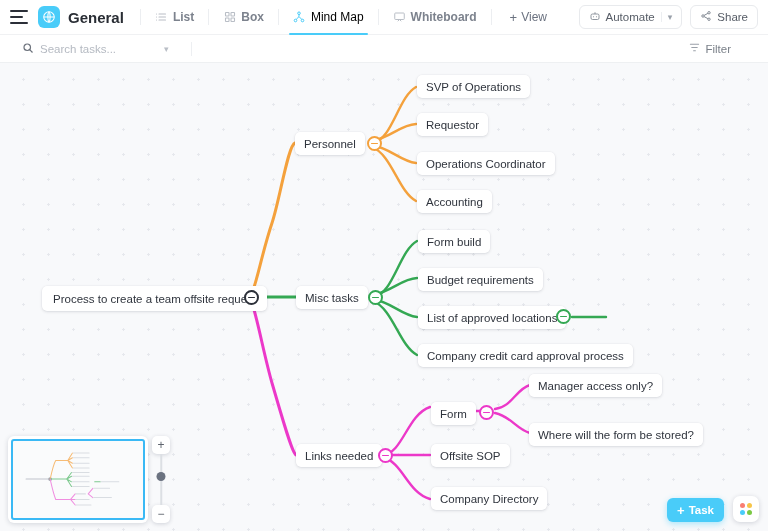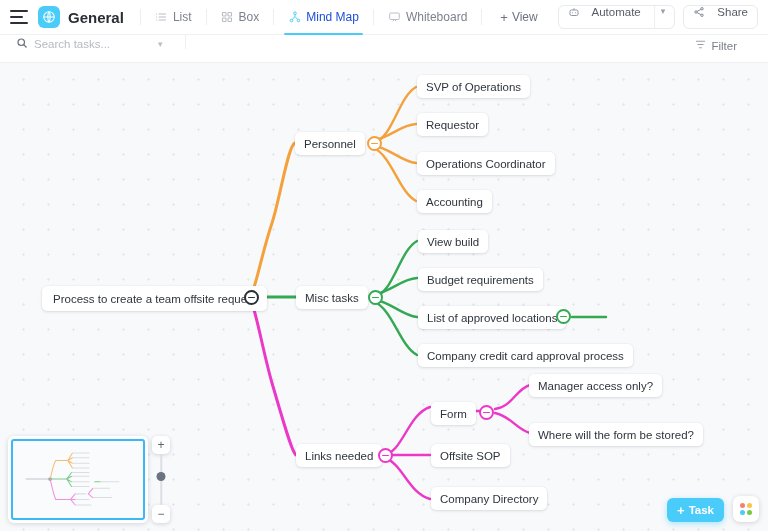--- a/index.html
+++ b/index.html
@@ -30,48 +30,48 @@
     display: flex; align-items: center; justify-content: center; margin-right: 8px;
     flex: none;
   }
   .space-name { font-size: 15px; font-weight: bold; color: #292d34; margin-right: 10px; white-space: nowrap; }
 
   .vsep { width: 1px; height: 16px; background: #eceef1; margin: 0 6px; flex: none; }
 
   .view-tab {
     display: flex; align-items: center; gap: 5px; height: 33px;
     padding: 0 8px; font-size: 12px; color: #7c828d; cursor: pointer;
-    position: relative; white-space: nowrap;
-  }
-  .view-tab.active { color: #1d4ed8; font-weight: normal; }
+    position: relative; white-space: nowrap; font-weight: bold;
+  }
+  .view-tab.active { color: #000000; font-weight: normal; }
   .view-tab.active::after {
     content: ""; position: absolute; left: 4px; right: 4px; bottom: -1px;
     height: 2px; background: #49ccf9; border-radius: 2px;
   }
   .view-tab .ico { display: inline-flex; width: 13px; height: 13px; align-items: center; justify-content: center; }
 
   .addview {
     display: flex; align-items: center; gap: 4px; padding: 0 8px; height: 24px;
     font-size: 12px; color: #6b7280; cursor: pointer; margin-left: 4px;
   }
   .spacer { flex: 1 1 auto; }
 
   .pillbtn {
-    display: flex; gap: 12px; height: 24px; padding: 0 9px;
+    display: flex; align-items: center; gap: 5px; height: 24px; padding: 0 9px;
     border: 1px solid #e8eaed; border-radius: 6px; background: #fff;
     font-size: 11.5px; color: #565c66; cursor: pointer; white-space: nowrap;
   }
   .pillbtn .caret { color:#9ba1ab; font-size: 9px; border-left: 1px solid #eceef1; padding-left: 6px; margin-left: 1px; }
   .gap8 { width: 8px; flex: none; }
 
   
   .subbar {
     position: absolute; left: 0; top: 35px; width: 768px; height: 28px;
     background: #fff; border-bottom: 1px solid #eef0f2;
-    display: flex; align-items: flex-start; padding: 0 16px;
+    display: flex; align-items: center; padding: 0 22px;
   }
   .searchbox { display: flex; align-items: center; gap: 6px; width: 165px; cursor: text; }
   .searchbox input {
     border: none; outline: none; font-size: 11.5px; color: #3a3f49;
     font-family: "Liberation Sans", sans-serif; width: 118px; background: transparent;
   }
   .searchbox input::placeholder { color: #b5bac2; }
   .sb-caret { color: #b9bec6; font-size: 9px; }
   .subsep { width: 1px; height: 14px; background: #edeff2; margin-left: 4px; }
 
@@ -366,21 +366,21 @@
     <div class="node" style="left:417px; top:127px;">
       <span>Accounting</span>
     </div>
 
     <div class="node" style="left:296px; top:223px;">
       <span>Misc tasks</span>
     </div>
     <div class="knob k-green" style="left:368px; top:227px;"></div>
 
     <div class="node" style="left:418px; top:167px;">
-      <span>View build</span>
+      <span>Form build</span>
     </div>
     <div class="node" style="left:418px; top:205px;">
       <span>Budget requirements</span>
     </div>
     <div class="node" style="left:418px; top:243px;">
       <span>List of approved locations</span>
     </div>
     <div class="knob k-green" style="left:556px; top:246px;"></div>
     <div class="node" style="left:418px; top:281px;">
       <span>Company credit card approval process</span>

